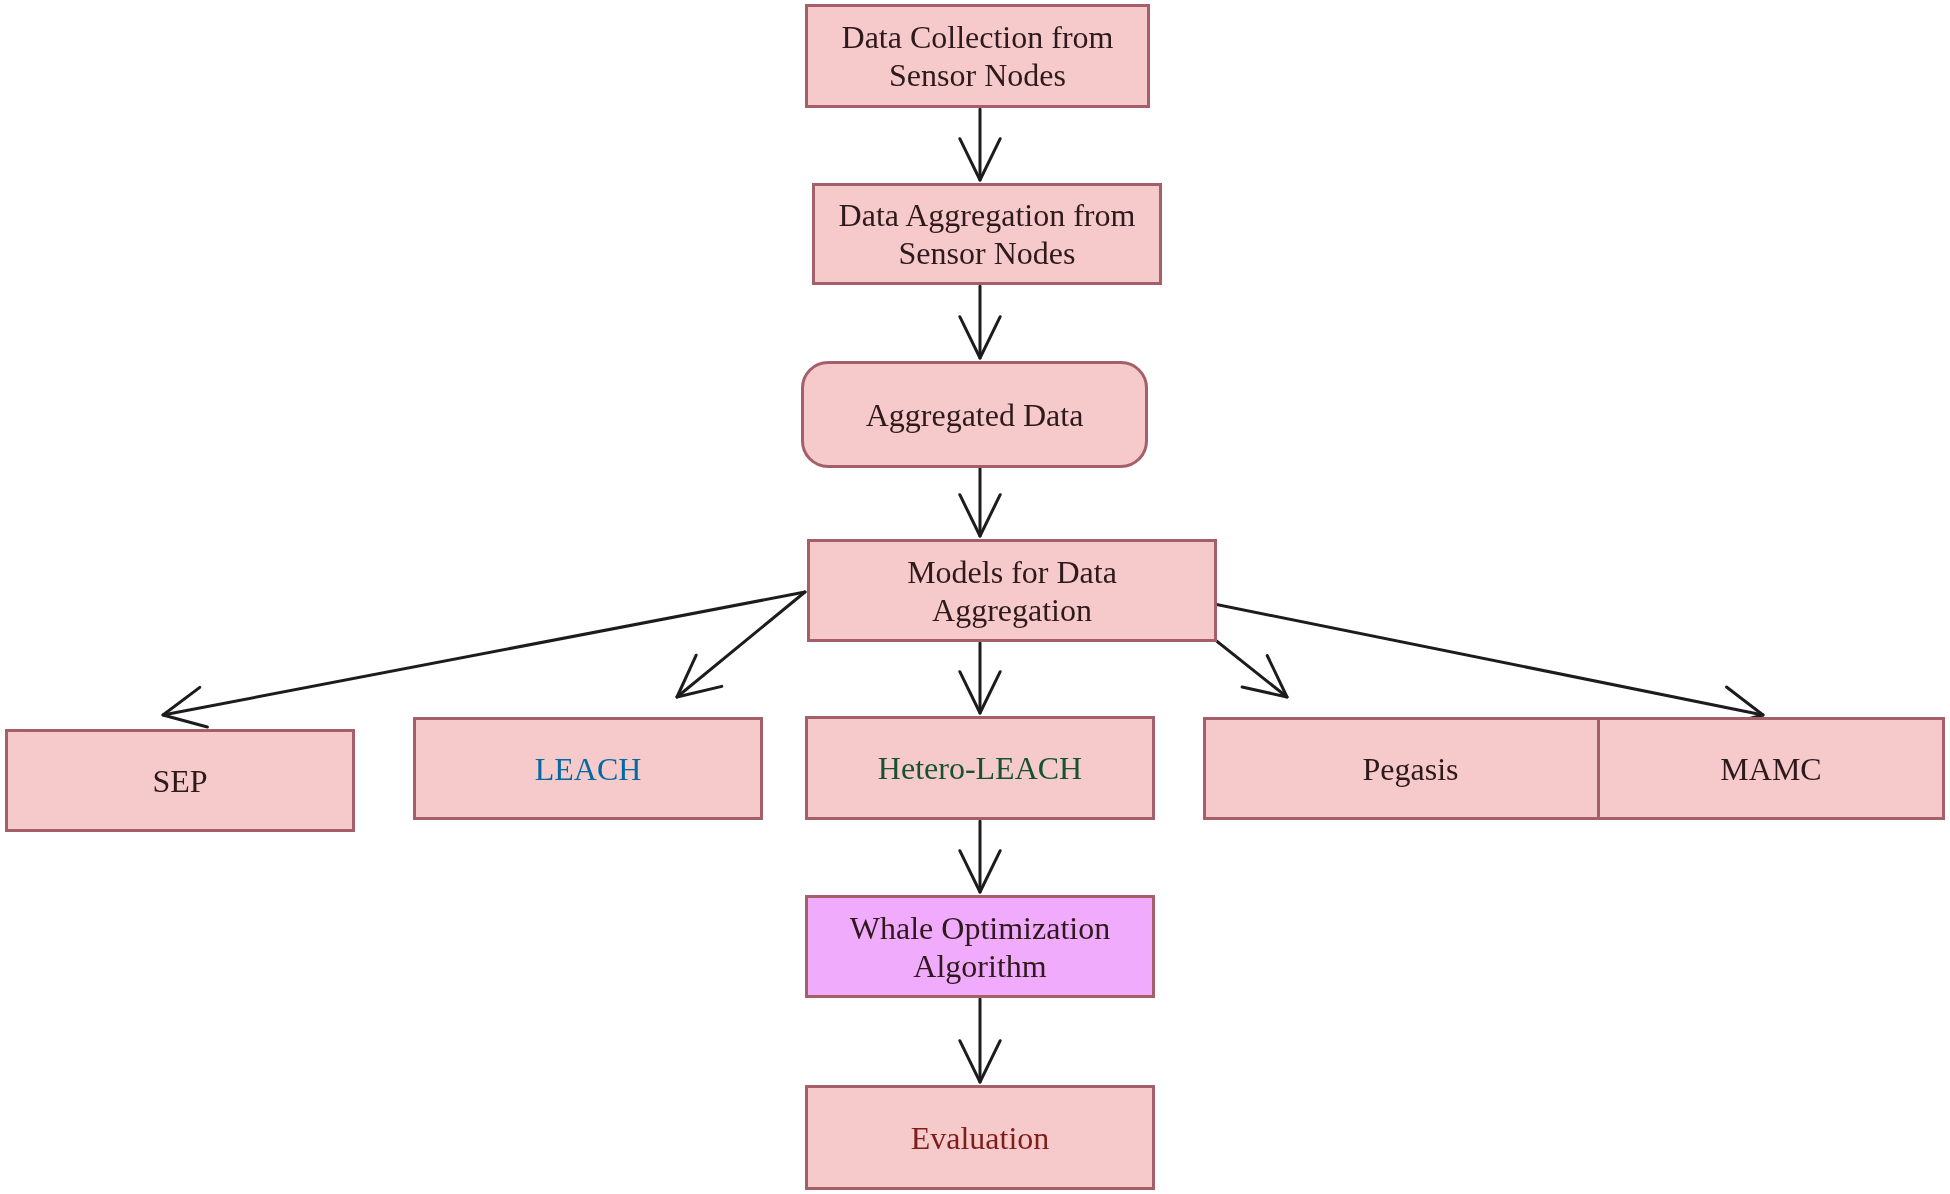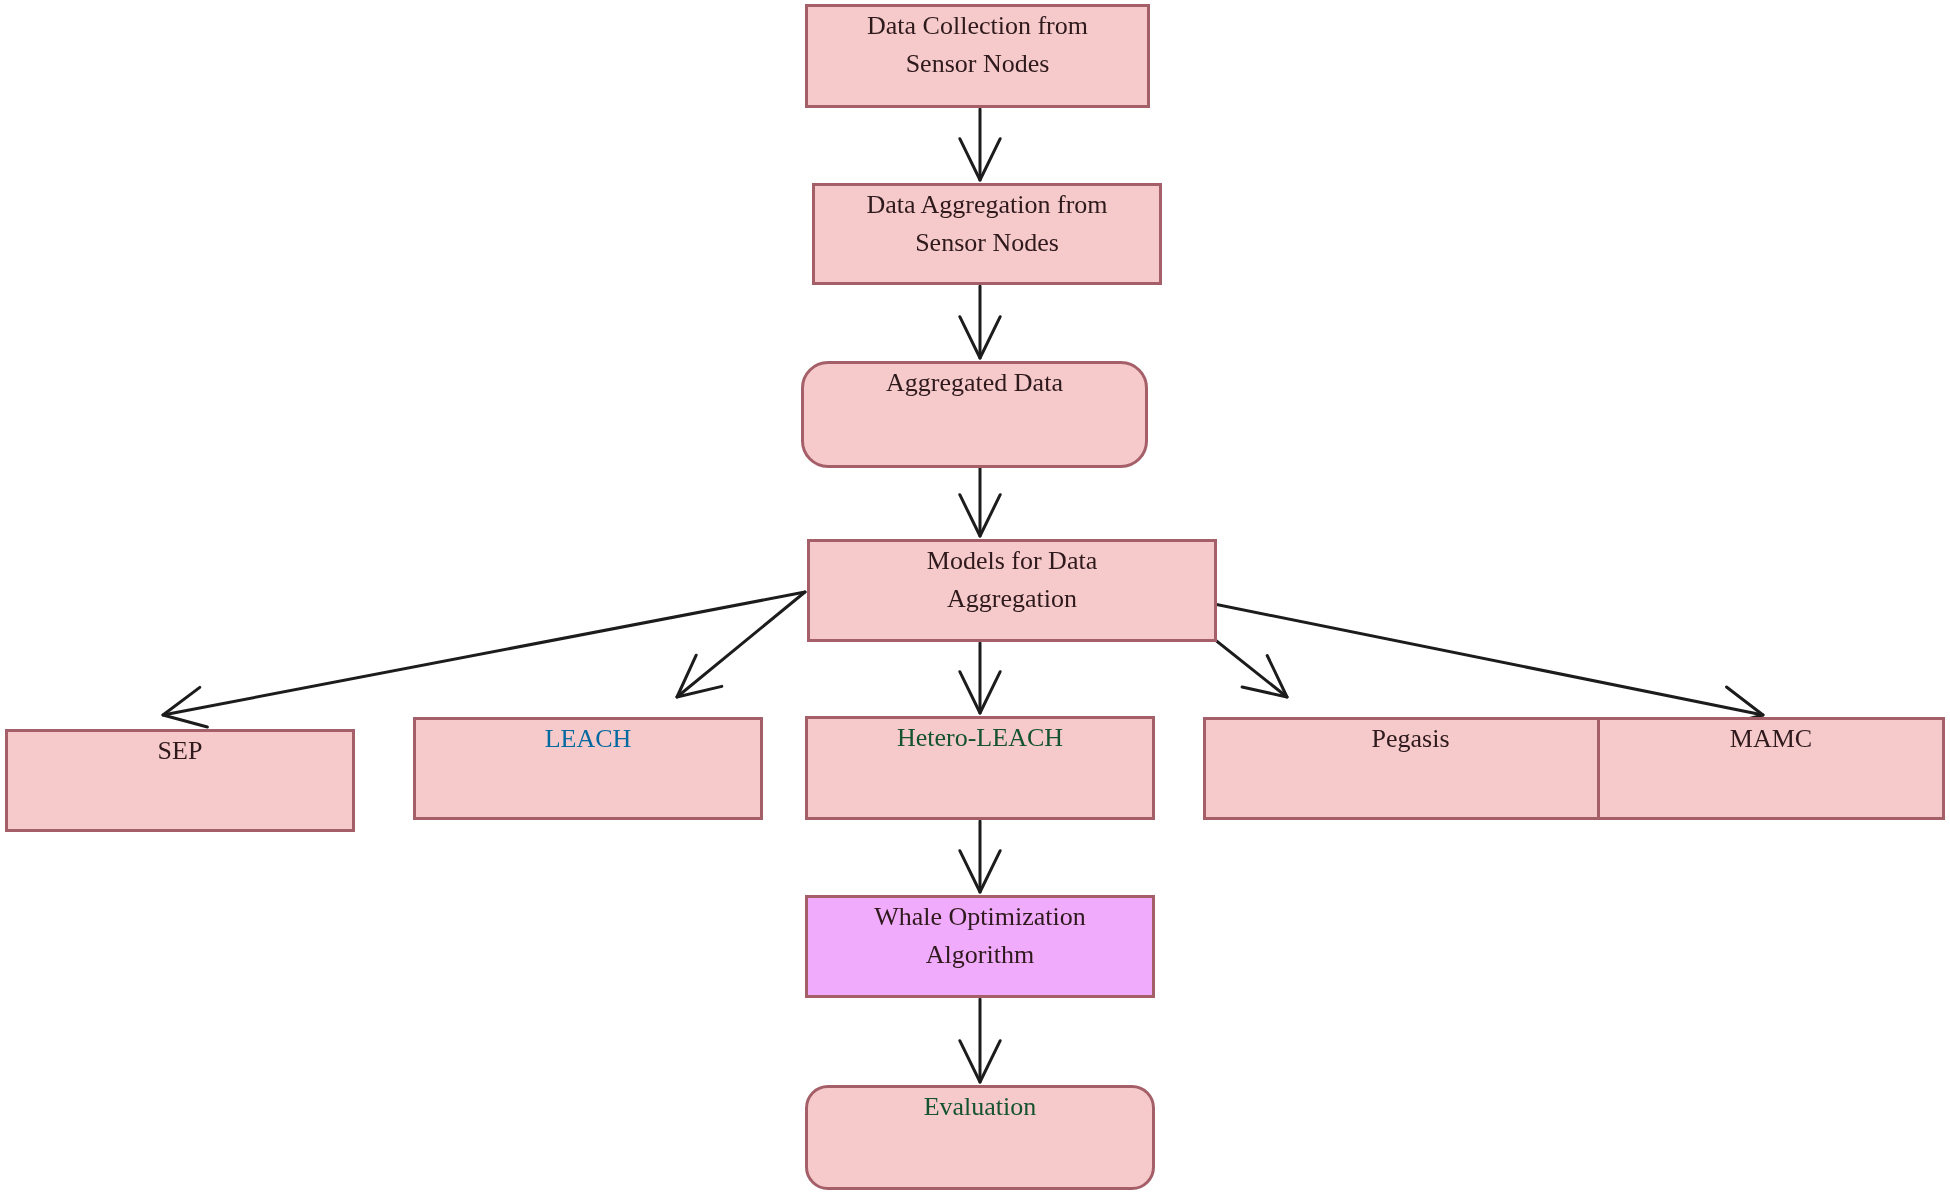--- a/index.html
+++ b/index.html
@@ -20,24 +20,25 @@
     left: 0;
     top: 0;
     width: 1950px;
     height: 1194px;
     pointer-events: none;
   }
   .node {
     position: absolute;
     box-sizing: border-box;
     display: flex;
+    align-items: center;
     justify-content: center;
     text-align: center;
     white-space: pre-line;
-    font-size: 26px;
+    font-size: 32px;
     line-height: 38px;
     border-style: solid;
     border-width: 3px;
   }
   .node-label {
     display: block;
     padding: 0 10px;
   }
   .edge-line, .edge-head {
     fill: none;
@@ -99,15 +100,15 @@
       <div class="node" style="left: 801px; top: 361px; width: 347px; height: 107px; background: rgb(246, 202, 202); border-color: rgb(165, 95, 104); color: rgb(46, 25, 28); border-radius: 27px;"><span class="node-label">Aggregated Data</span></div>
       <div class="node" style="left: 807px; top: 539px; width: 410px; height: 103px; background: rgb(246, 202, 202); border-color: rgb(165, 95, 104); color: rgb(46, 25, 28);"><span class="node-label">Models for Data
 Aggregation</span></div>
       <div class="node" style="left: 5px; top: 717px; width: 350px; height: 103px; background: rgb(246, 202, 202); border-color: rgb(165, 95, 104); color: rgb(46, 25, 28); margin-top: 12px;"><span class="node-label">SEP</span></div>
       <div class="node" style="left: 413px; top: 717px; width: 350px; height: 103px; background: rgb(246, 202, 202); border-color: rgb(165, 95, 104); color: #0369a1;"><span class="node-label">LEACH</span></div>
       <div class="node" style="left: 805px; top: 716px; width: 350px; height: 104px; background: rgb(246, 202, 202); border-color: rgb(165, 95, 104); color: #14532d;"><span class="node-label">Hetero-LEACH</span></div>
       <div class="node" style="left: 1203px; top: 717px; width: 415px; height: 103px; background: rgb(246, 202, 202); border-color: rgb(165, 95, 104); color: rgb(46, 25, 28);"><span class="node-label">Pegasis</span></div>
       <div class="node" style="left: 1597px; top: 717px; width: 348px; height: 103px; background: rgb(246, 202, 202); border-color: rgb(165, 95, 104); color: rgb(46, 25, 28);"><span class="node-label">MAMC</span></div>
       <div class="node" style="left: 805px; top: 895px; width: 350px; height: 103px; background: #f0abfc; border-color: rgb(165, 95, 104); color: rgb(46, 25, 28);"><span class="node-label">Whale Optimization
 Algorithm</span></div>
-      <div class="node" style="left: 805px; top: 1085px; width: 350px; height: 105px; background: rgb(246, 202, 202); border-color: rgb(165, 95, 104); color: #14532d; border-radius: 23px;"><span class="node-label">Evaluation</span></div>
+      <div class="node" style="left: 805px; top: 1085px; width: 350px; height: 105px; background: rgb(246, 202, 202); border-color: rgb(165, 95, 104); color: #7f1d1d;"><span class="node-label">Evaluation</span></div>
     </div>
 </div>
 
 </body></html>

